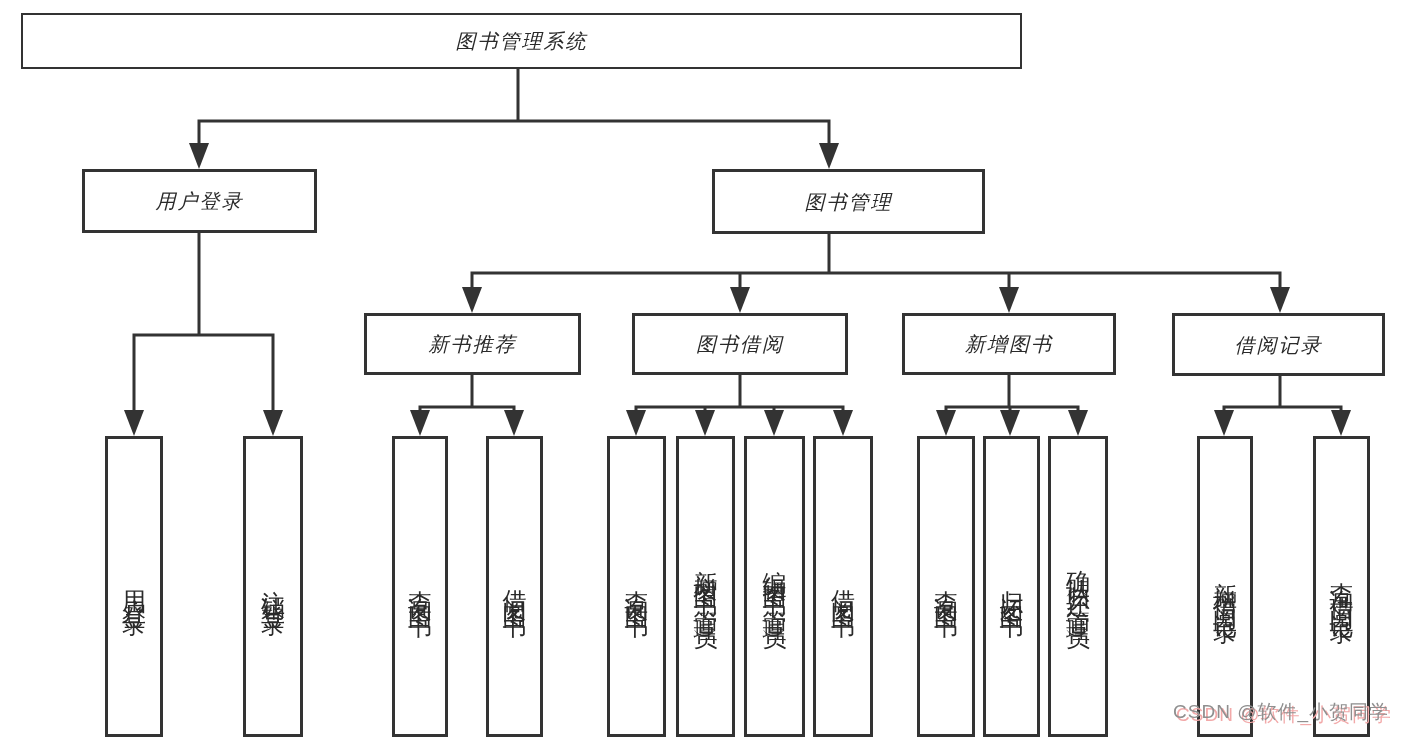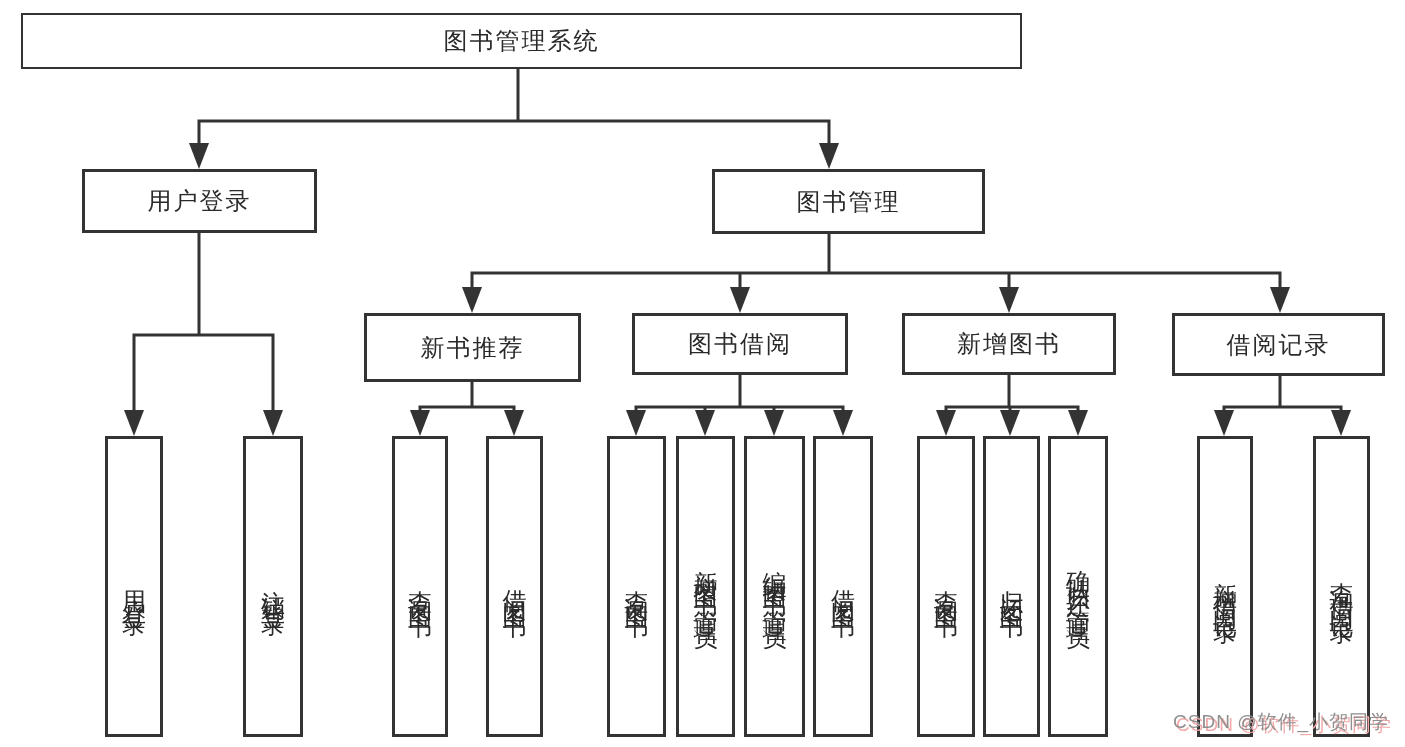--- a/index.html
+++ b/index.html
@@ -27,37 +27,38 @@
     box-sizing: border-box;
     border: 3px solid #333333;
     background: #ffffff;
     display: flex;
     align-items: center;
     justify-content: center;
     color: #2a2a2a;
   }
   .box.root { border-width: 2px; }
   .hlabel {
-    font-size: 24px;
+    font-size: 20px;
     letter-spacing: 2px;
     white-space: nowrap;
     line-height: 1;
+    font-style: italic;
   }
   .vtext {
     writing-mode: vertical-lr;
     text-orientation: mixed;
     font-size: 24px;
     letter-spacing: 8px;
     line-height: 1;
     white-space: nowrap;
   }
   .watermark {
     position: absolute;
     right: 16px;
-    bottom: 12px;
+    bottom: 22px;
     font-size: 19px;
     letter-spacing: 1px;
     color: #8f8f8f;
     text-shadow: 3px 3px 0 #f2a9a9;
     white-space: nowrap;
   }
 </style>
 </head>
 <body>
 
@@ -107,21 +108,21 @@
     <span class="hlabel">图书管理系统</span>
   </div>
 
   <div class="box" style="left:82px; top:169px; width:235px; height:64px">
     <span class="hlabel">用户登录</span>
   </div>
   <div class="box" style="left:712px; top:169px; width:273px; height:65px">
     <span class="hlabel">图书管理</span>
   </div>
 
-  <div class="box" style="left:364px; top:313px; width:217px; height:69px">
+  <div class="box" style="left:364px; top:313px; width:217px; height:62px">
     <span class="hlabel">新书推荐</span>
   </div>
   <div class="box" style="left:632px; top:313px; width:216px; height:62px">
     <span class="hlabel">图书借阅</span>
   </div>
   <div class="box" style="left:902px; top:313px; width:214px; height:62px">
     <span class="hlabel">新增图书</span>
   </div>
   <div class="box" style="left:1172px; top:313px; width:213px; height:63px">
     <span class="hlabel">借阅记录</span>

